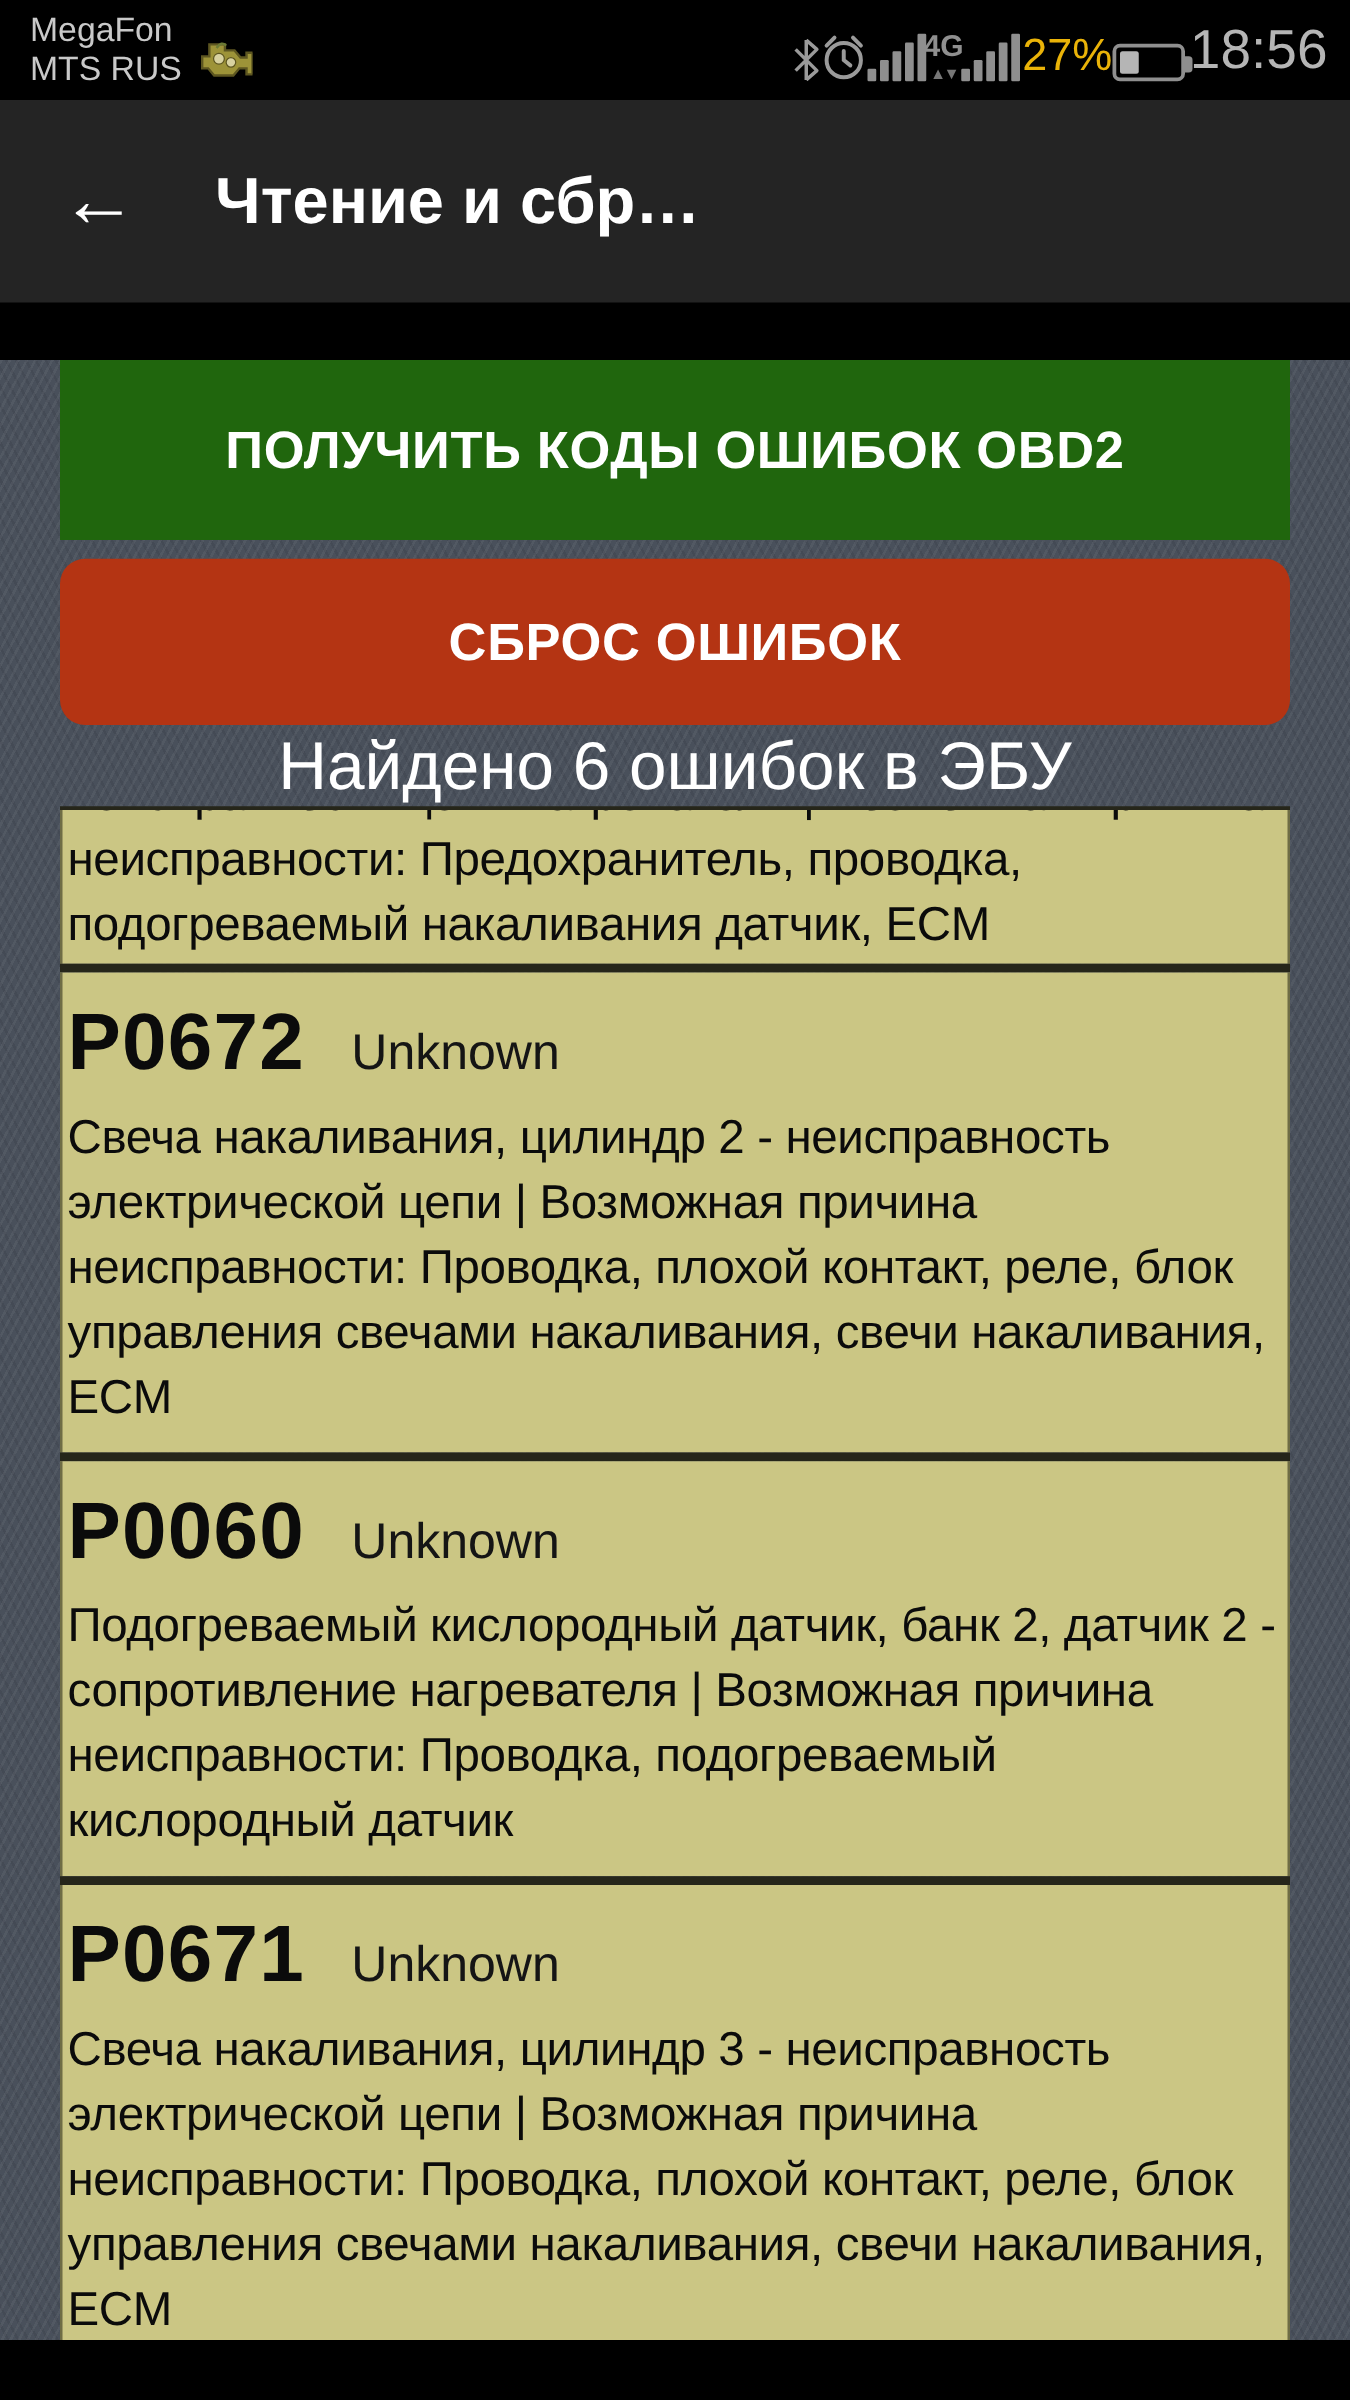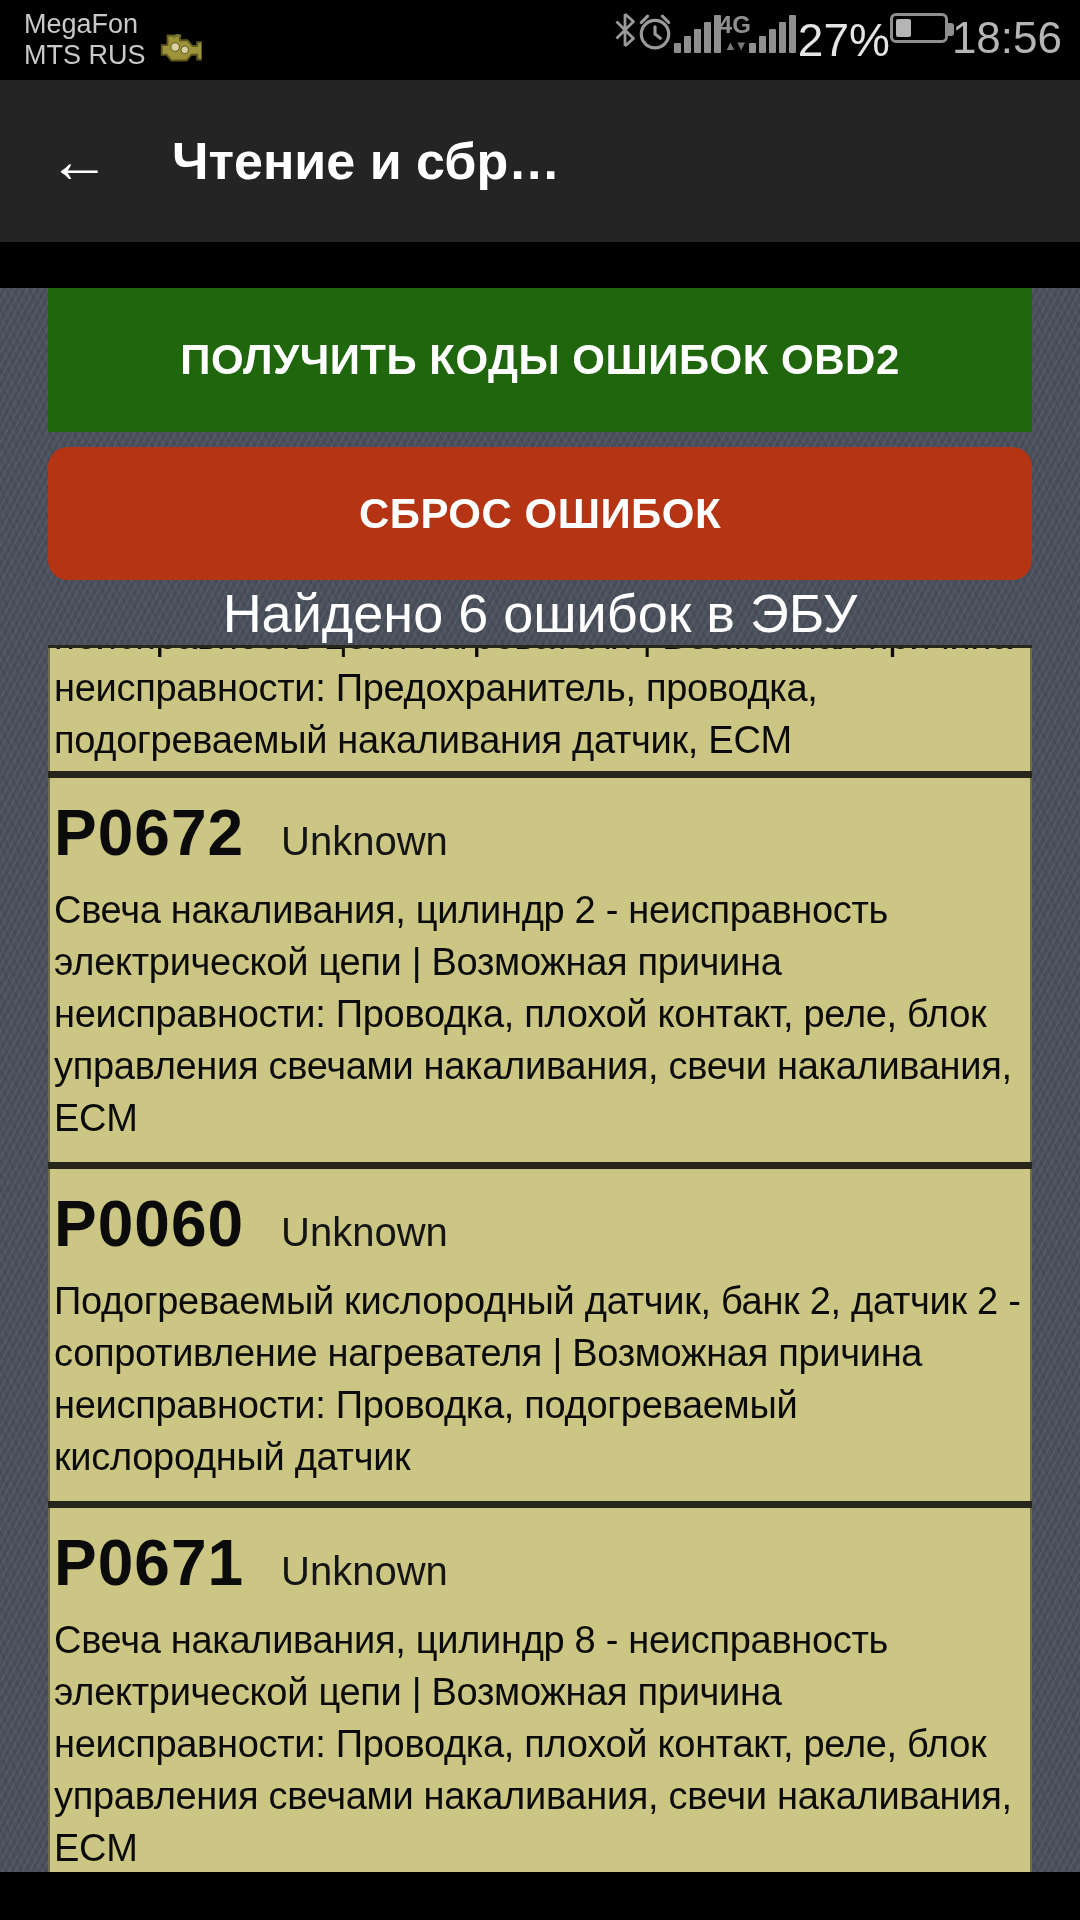--- a/index.html
+++ b/index.html
@@ -9,28 +9,28 @@
     -webkit-font-smoothing:antialiased;
   }
   
   .statusbar{
     height:80px;background:#000;display:flex;align-items:center;
     justify-content:space-between;padding:0 18px;box-sizing:border-box;
   }
   .sb-left{display:flex;align-items:center;gap:10px;}
   .carrier{display:flex;flex-direction:column;color:#c9c9c9;font-size:27px;line-height:31px;padding-left:6px;}
   .engine-ico{margin-top:14px;}
-  .sb-right{display:flex;align-items:flex-start;color:#a8a8a8;}
+  .sb-right{display:flex;align-items:flex-end;color:#a8a8a8;}
   .bars{display:flex;align-items:flex-end;gap:3px;height:40px;}
   .bars span{width:7px;background:#8f8f8f;display:block;border-radius:1px;}
   .b1{height:10px}.b2{height:17px}.b3{height:24px}.b4{height:31px}.b5{height:38px}
   .net4g{display:flex;flex-direction:column;align-items:center;line-height:1;margin:0 -2px;}
   .net4g .t{font-size:24px;font-weight:bold;color:#8f8f8f;}
   .net4g .arrows{font-size:13px;color:#777;margin-top:2px;letter-spacing:-2px;}
-  .pct{font-size:46px;color:#e5e5e5;margin-left:2px;}
+  .pct{font-size:36px;color:#eab308;margin-left:2px;}
   .battery{width:58px;height:30px;border:3px solid #8f8f8f;border-radius:6px;position:relative;display:flex;align-items:center;padding:3px;box-sizing:border-box;}
   .battery::after{content:"";position:absolute;right:-9px;top:7px;width:6px;height:13px;background:#8f8f8f;border-radius:0 3px 3px 0;}
   .battery .fill{width:32%;height:100%;background:#b5b5b5;border-radius:2px;}
   .clock{font-size:44px;color:#b5b5b5;margin-left:4px;}
   
   .appbar{height:162px;background:#242424;display:flex;align-items:center;color:#fff;}
   .back{font-size:62px;margin-left:38px;line-height:1;padding:10px;}
   .apptitle{font-size:52px;font-weight:bold;margin-left:52px;white-space:nowrap;overflow:hidden;flex:1;}
   .appaction{font-size:38px;font-weight:bold;margin-right:30px;letter-spacing:1px;white-space:nowrap;padding:14px 4px;}
   
@@ -153,18 +153,18 @@
         </div>
         <div class="desc">Подогреваемый кислородный датчик, банк 2, датчик 2 - сопротивление нагревателя | Возможная причина неисправности: Проводка, подогреваемый кислородный датчик</div>
       </div>
       <div class="card-sep"></div>
 
       <div class="card">
         <div class="card-title-row">
           <span class="code">P0671</span>
           <span class="unknown">Unknown</span>
         </div>
-        <div class="desc">Свеча накаливания, цилиндр 8 - неисправность электрической цепи | Возможная причина неисправности: Проводка, плохой контакт, реле, блок управления свечами накаливания, свечи накаливания, ECM</div>
+        <div class="desc">Свеча накаливания, цилиндр 3 - неисправность электрической цепи | Возможная причина неисправности: Проводка, плохой контакт, реле, блок управления свечами накаливания, свечи накаливания, ECM</div>
       </div>
 
     </div>
   </div>
 </div>
 
 </body></html>

